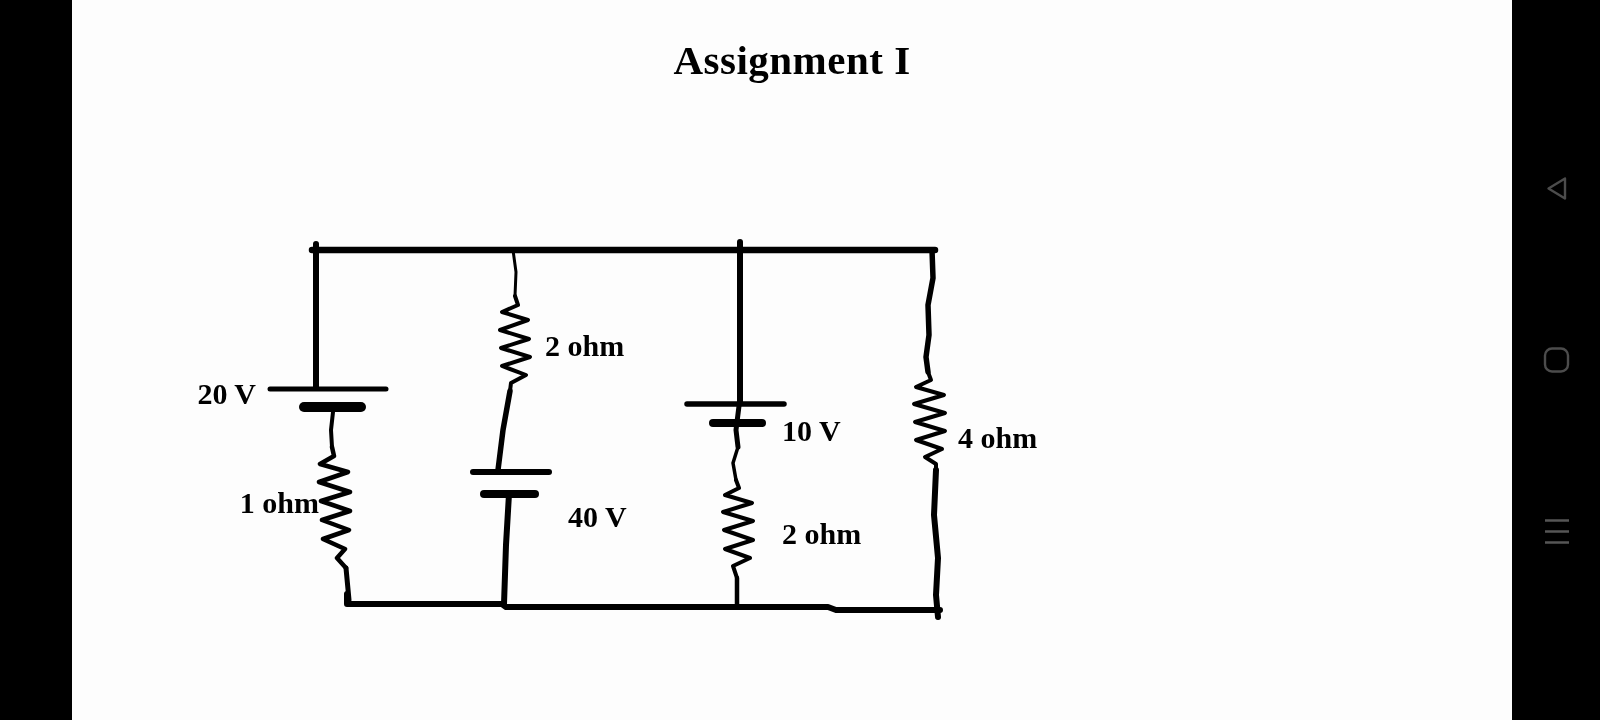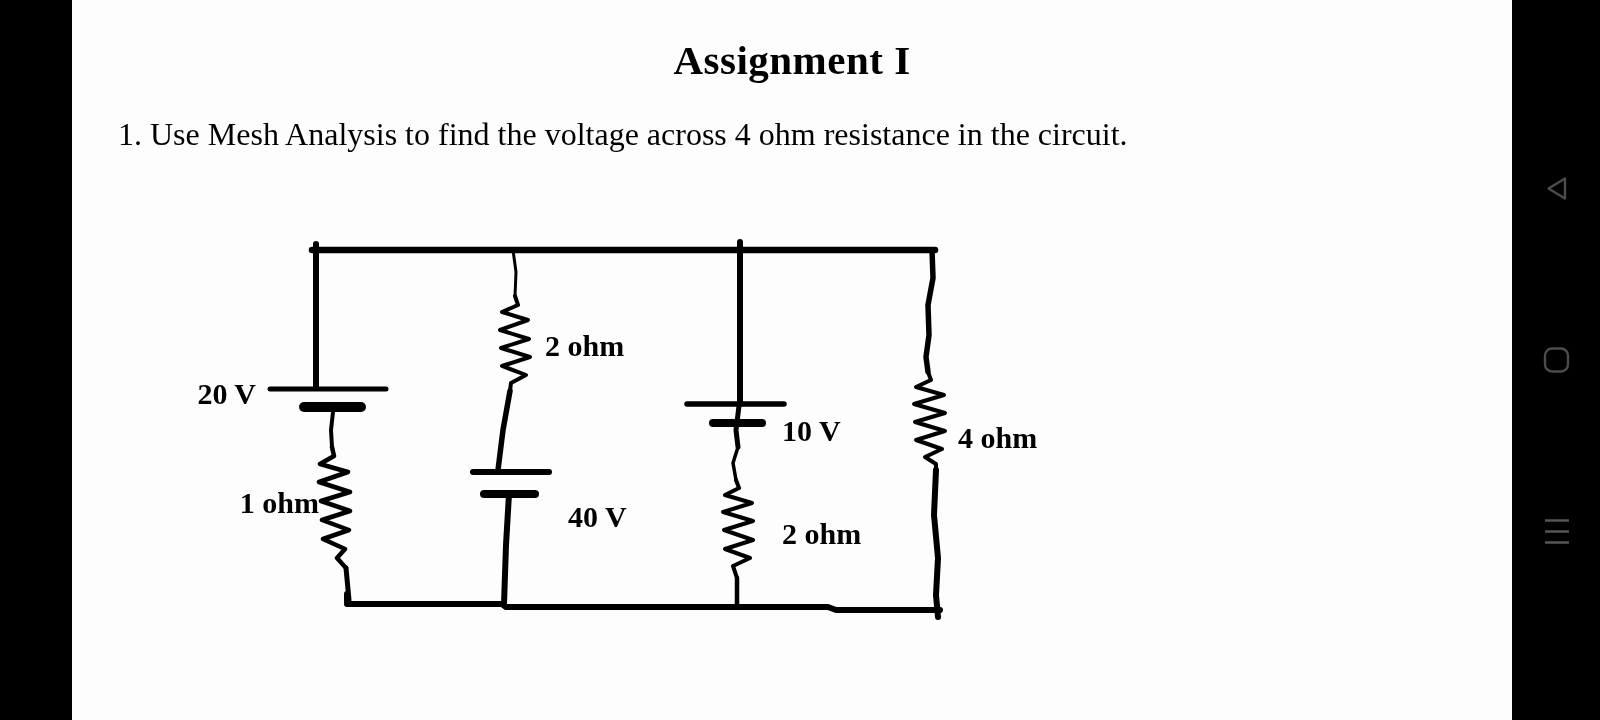--- a/index.html
+++ b/index.html
@@ -34,21 +34,20 @@
   }
   .navbtn svg{display:block;}
 </style>
 </head>
 <body>
 
 <div class="edge-bar left"></div>
 
 <div class="content">
   <h1 class="doc-title">Assignment I</h1>
-  <p class="question">1. Use Mesh Analysis to find the voltage across 4 ohm resistance in the circuit.</p>
 </div>
 
 <svg class="circuit" viewBox="0 0 1600 720">
   <g stroke="#000" fill="none" stroke-linecap="round" stroke-linejoin="round">
 
     <path d="M312,250 H935" stroke-width="6.5"></path>
 
     <path d="M347,594 L347,604 L502,604 L506,607 L828,607 L836,610 L940,610" stroke-width="6"></path>
 
     <path d="M316,244 V388" stroke-width="6"></path>

